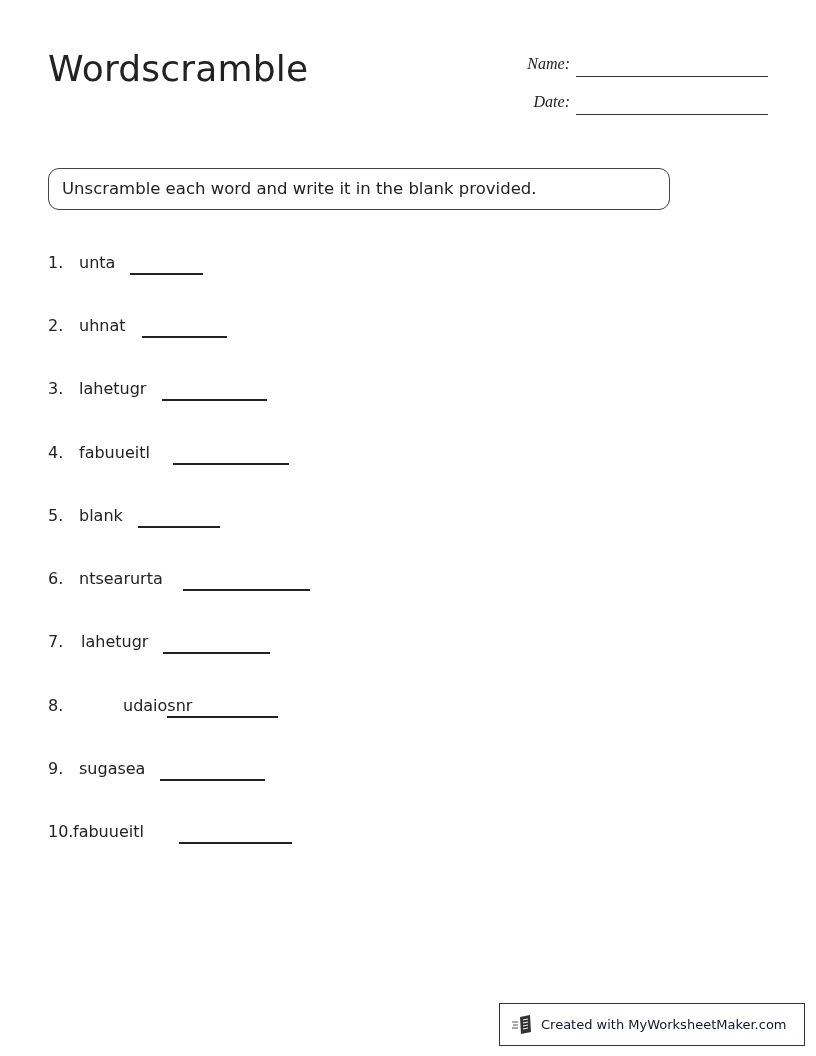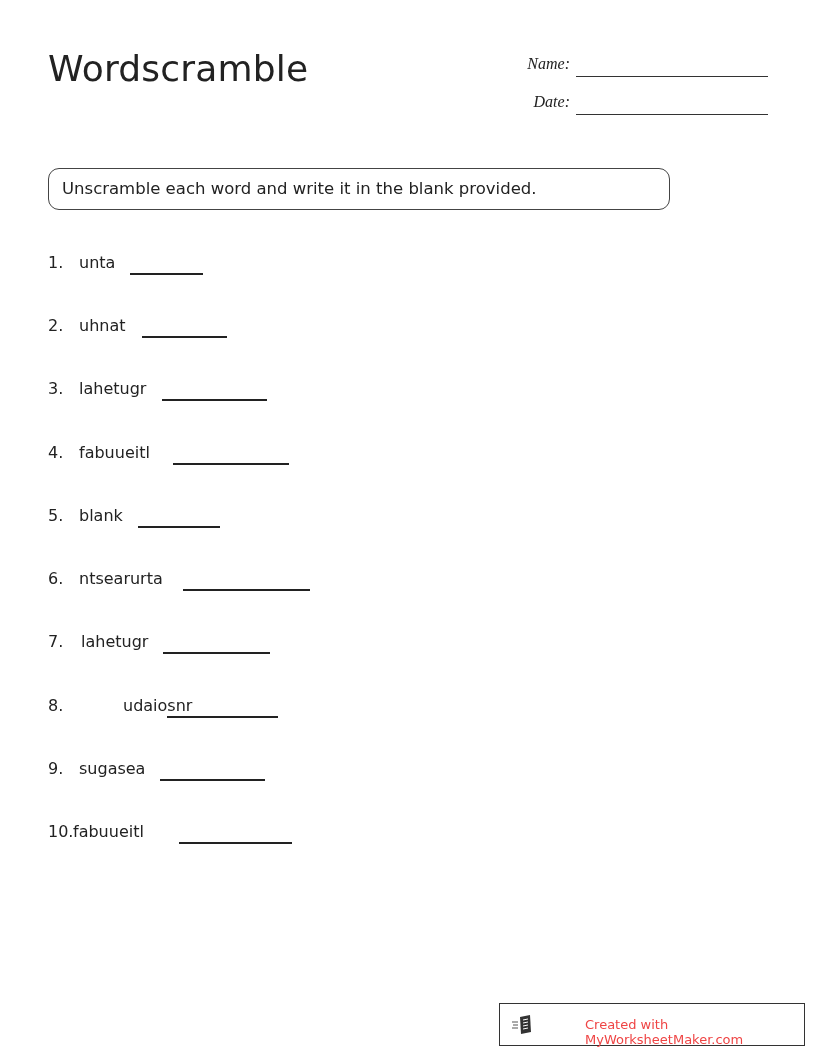--- a/index.html
+++ b/index.html
@@ -9,21 +9,21 @@
   .field .lbl { position:absolute; right:0; top:0; }
   .field-line { position:absolute; border-bottom:1.5px solid #333; }
   .instr { position:absolute; left:48px; top:168px; width:622px; height:42px; border:1px solid #444; border-radius:11px; box-sizing:border-box;padding-left:16px; }
   .instr span { position:absolute; left:13px; top:10px; font-size:16.5px; color:#222; }
   .item { position:absolute; left:48px; font-size:16px; color:#222; height:24px; }
   .item .num { position:absolute; left:0; top:0; }
   .item .word { position:absolute; top:0; }
   .item .blank { position:absolute; top:20px; border-bottom:2px solid #222; }
   .credit { position:absolute; left:499px; top:1003px; width:306px; height:43px; border:1.5px solid #333; box-sizing:border-box; }
   .credit .icon { position:absolute; left:12px; top:11px; width:22px; height:20px; }
-  .credit span { position:absolute; left:41px; top:13px; font-size:13px; color:#ef4444;margin-left:44px; }
+  .credit span { position:absolute; left:41px; top:13px; font-size:13px; color:#0f172a; }
 </style>
 </head>
 <body>
 
 <div class="title">Wordscramble</div>
 
 <div class="field" style="left:500px; top:55px; width:70px; height:20px;">
   <span class="lbl">Name:</span>
 </div>
 <div class="field-line" style="left:576px; top:76px; width:192px;"></div>

